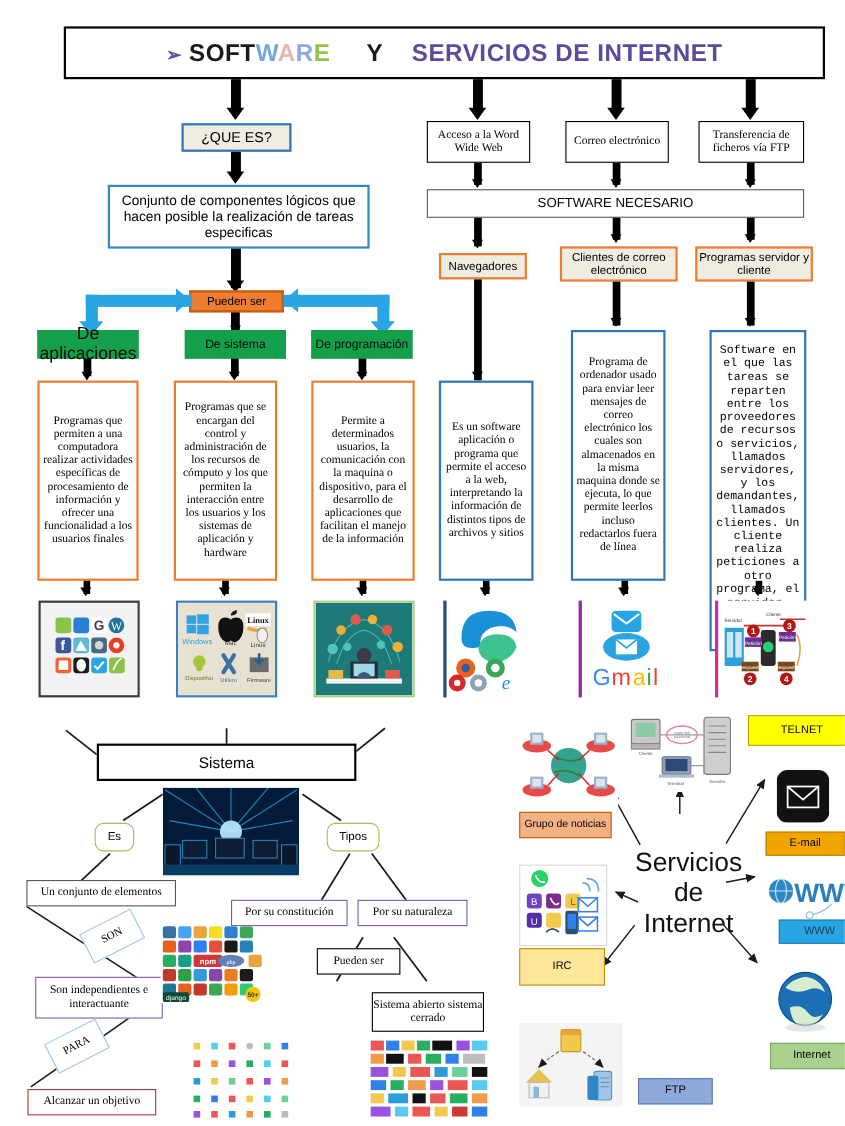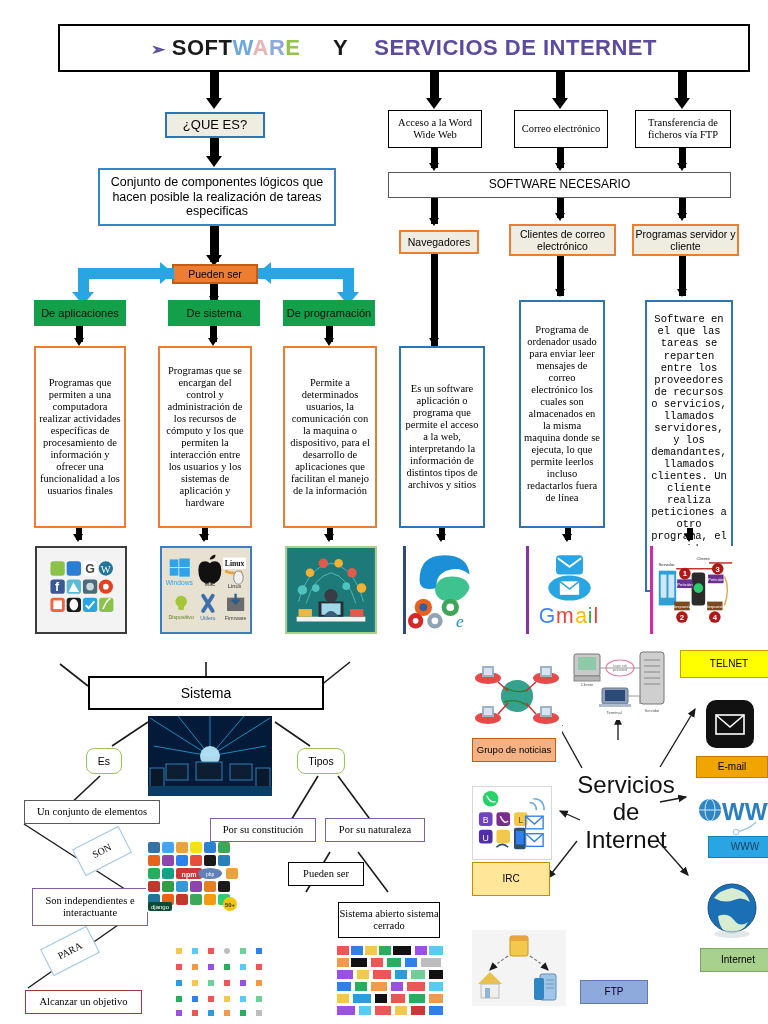--- a/index.html
+++ b/index.html
@@ -98,21 +98,21 @@
   <div class="arrow-right-cyan" style="left:140px; top:262px;"></div>
 
   <div class="vline cyan" style="left:238px; top:268px; width:96px; height:11px;"></div>
   <div class="vline cyan" style="left:323px; top:268px; width:11px; height:28px;"></div>
   <div class="arrow-down-cyan" style="left:317px; top:292px;"></div>
   <div class="arrow-left-cyan" style="left:238px; top:262px;"></div>
 
   <div class="vline" style="left:190px; top:284px; width:8px; height:16px;"></div>
   <div class="arrow-down sm" style="left:189px; top:296px;"></div>
 
-  <div class="node box-greenfill" style="left:14px; top:300px; width:92px; height:26px; font-size:11px;">
+  <div class="node box-greenfill" style="left:14px; top:300px; width:92px; height:26px; font-size:16px;">
     <span class="sans">De aplicaciones</span>
   </div>
   <div class="node box-greenfill" style="left:148px; top:300px; width:92px; height:26px; font-size:11px;">
     <span class="sans">De sistema</span>
   </div>
   <div class="node box-greenfill" style="left:263px; top:300px; width:92px; height:26px; font-size:11px;">
     <span class="sans">De programación</span>
   </div>
 
   <div class="vline" style="left:56px; top:326px; width:7px; height:16px;"></div>

